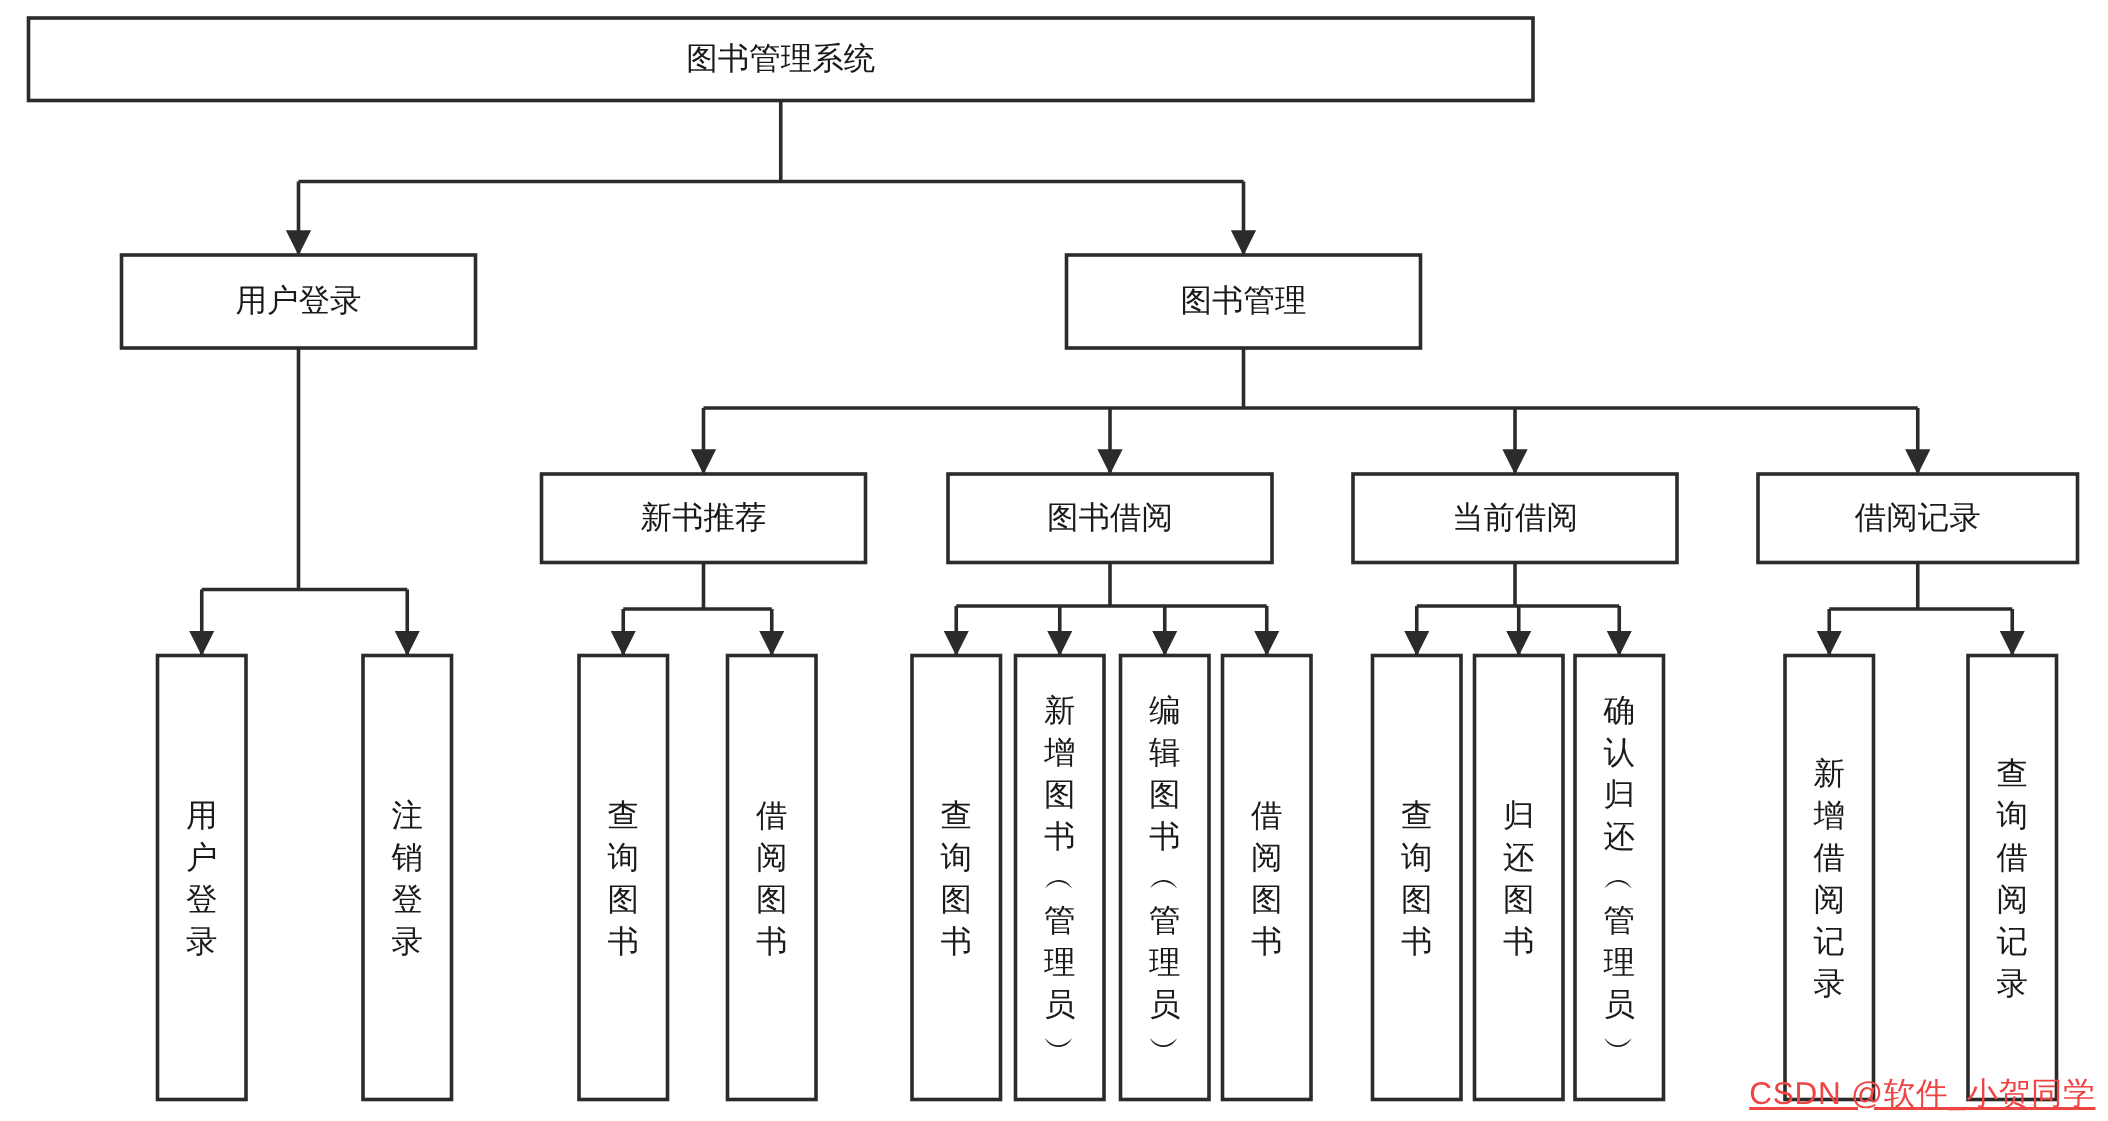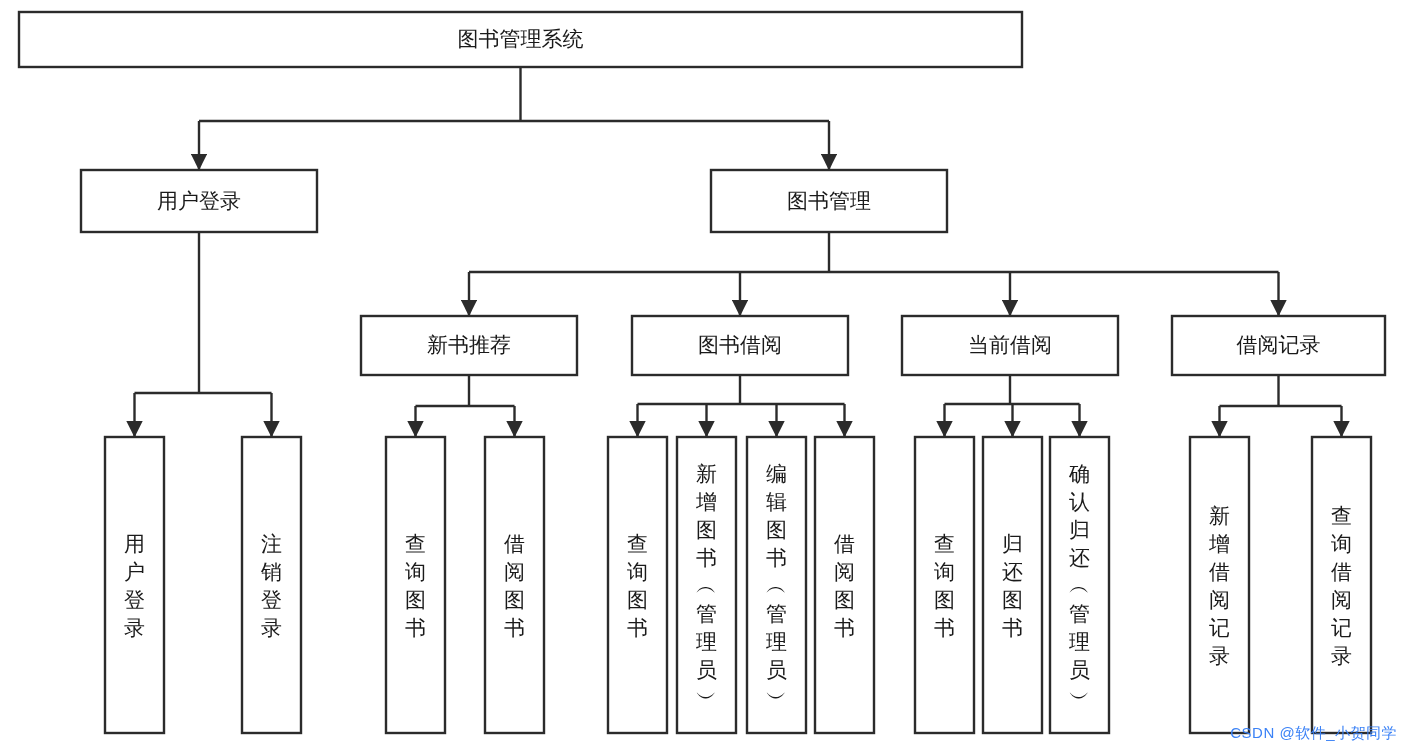--- a/index.html
+++ b/index.html
@@ -48,24 +48,25 @@
     font-family: "Liberation Sans", "DejaVu Sans", sans-serif;
     font-size: 21px;
     fill: #1a1a1a;
     text-anchor: middle;
   }
   .watermark {
     position: absolute;
     right: 8px;
     bottom: 4px;
     font-family: "Liberation Sans", "DejaVu Sans", sans-serif;
-    font-size: 15px;
-    color: #3b82f6;
+    font-size: 21px;
+    color: #ef4444;
     white-space: nowrap;
     letter-spacing: 0.5px;
+    text-decoration: underline;
   }
 </style>
 </head>
 <body>
 
 <div id="diagram-root">
   <svg class="canvas" viewBox="0 0 1405 747">
     <defs>
       <marker id="arrow" viewBox="0 0 10 10" refX="9.2" refY="5" markerWidth="7" markerHeight="7" orient="auto-start-reverse">
         <path d="M 0 0 L 10 5 L 0 10 z" fill="#2b2b2b"></path>

